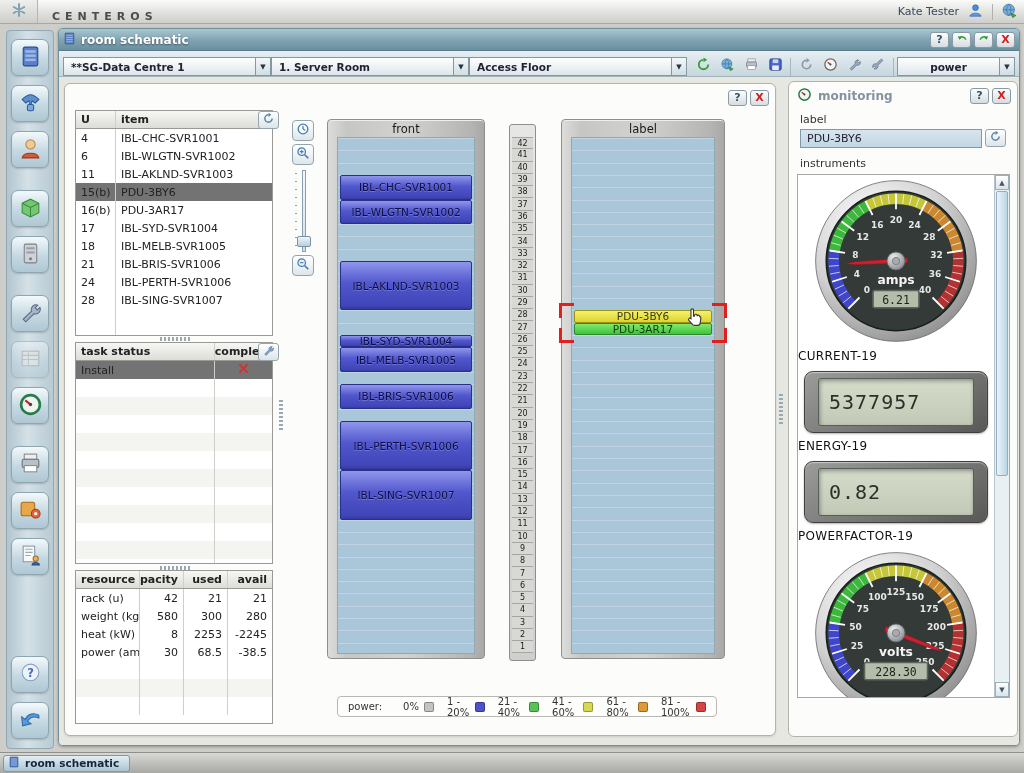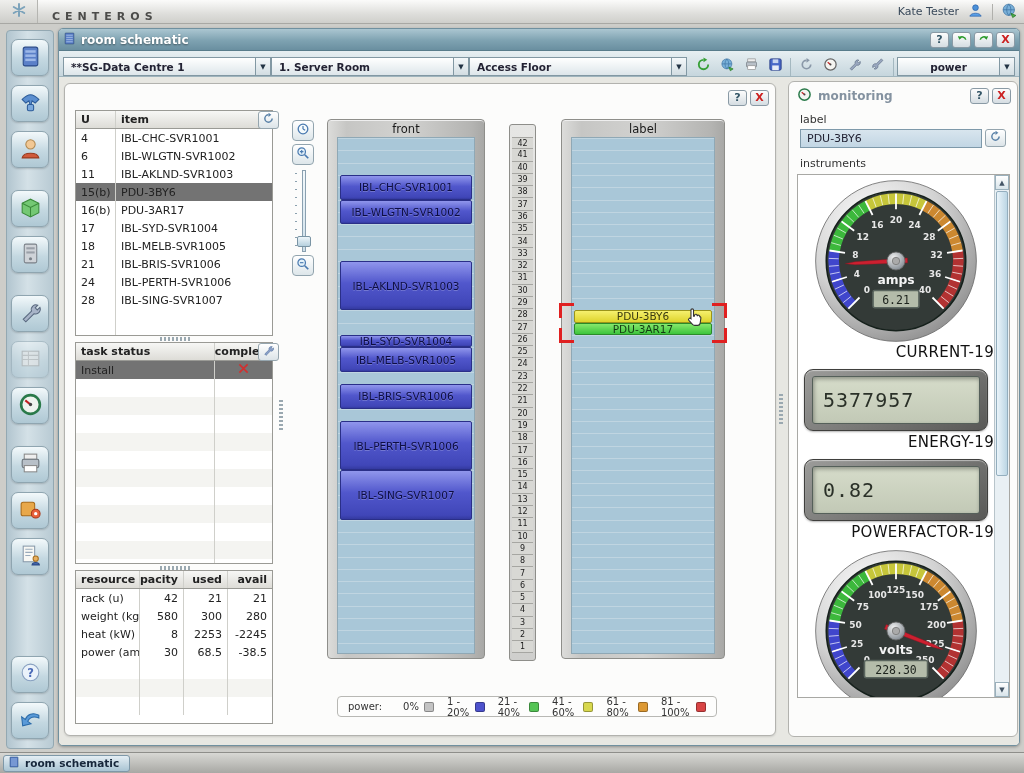--- a/index.html
+++ b/index.html
@@ -119,22 +119,22 @@
   .mon-head{height:24px;display:flex;align-items:center;padding:3px 6px 0 8px;gap:6px}
   .mon-cap{position:absolute;left:11px;font-size:11px;color:#333}
   .mon-input{position:absolute;left:11px;top:47px;width:182px;height:19px;background:linear-gradient(#d8e5ee,#c2d6e4);border:1px solid #7e99aa;font-size:11px;color:#223;padding:0 6px;font-family:inherit}
   #label-refresh{left:196px;top:47px}
   .instruments{position:absolute;left:8px;top:92px;width:213px;height:524px;border:1px solid #a8a8a4;background:#fff;overflow:hidden}
   .inst-content{position:absolute;left:0;top:0;right:15px;bottom:0;padding-top:4px;overflow:hidden}
   .dial{display:block;margin:0 auto}
   .gl{font:bold 11px "DejaVu Sans",sans-serif;fill:#e8e8e8;text-anchor:middle}
   .gu{font:bold 15px "DejaVu Sans",sans-serif;fill:#f4f4f4;text-anchor:middle}
   .glcd{font:14px "DejaVu Sans Mono",monospace;fill:#1c221c;text-anchor:middle}
-  .inst-cap{text-align:right;font-size:15px;color:#111;margin:0 0 8px;letter-spacing:.3px}
-  .lcd-frame{width:184px;height:62px;margin:0 auto 2px;background:linear-gradient(150deg,#9c9c9a,#58585б);background:linear-gradient(150deg,#9c9c9a,#585856);border:1px solid #3f3f3d;border-radius:9px;padding:6px 7px;box-shadow:inset 0 1px 1px rgba(255,255,255,.5),0 1px 2px rgba(0,0,0,.3)}
+  .inst-cap{text-align:left;font-size:12px;color:#111;margin:6px 0 8px;letter-spacing:.3px}
+  .lcd-frame{width:184px;height:62px;margin:0 auto 2px;background:linear-gradient(150deg,#9c9c9a,#58585б);background:linear-gradient(150deg,#9c9c9a,#585856);border:1px solid #3f3f3d;border-radius:9px;padding:6px 13px;box-shadow:inset 0 1px 1px rgba(255,255,255,.5),0 1px 2px rgba(0,0,0,.3)}
   .lcd-screen{width:100%;height:100%;background:linear-gradient(#d6dcca,#c2c9b6);border:1px solid #55605a;border-radius:3px;box-shadow:inset 1px 2px 4px rgba(0,0,0,.35);display:flex;align-items:center}
   .lcd-digits{font-family:"DejaVu Sans Mono",monospace;font-size:20px;color:#2a3028;padding-left:10px;letter-spacing:1px}
   .inst-scroll{position:absolute;right:0;top:0;bottom:0;width:15px;background:#e9f0f4;border-left:1px solid #b8c4ca}
   .sc-btn{position:absolute;left:0;width:14px;height:15px;background:linear-gradient(#fff,#d8e4ea);border:1px solid #9ab0bc;font-size:7px;color:#456;display:flex;align-items:center;justify-content:center}
   .sc-up{top:0}.sc-down{bottom:0}
   .sc-thumb{position:absolute;left:1px;top:16px;width:12px;height:285px;background:linear-gradient(to right,#eaf4fa,#bcd6e4);border:1px solid #93aebe;border-radius:2px}
 
   
   .taskbar{position:absolute;left:0;right:0;bottom:0;height:21px;background:linear-gradient(#d8d8d4,#a8a8a4);border-top:1px solid #8e8e8a;display:flex;align-items:center;padding:0 3px}
   .task-btn{height:17px;background:linear-gradient(#e4eef4,#a9c4d3);border:1px solid #7e98a8;border-radius:3px;display:flex;align-items:center;gap:5px;font-size:10.5px;font-weight:bold;color:#16263a;padding:0 10px 0 4px}

